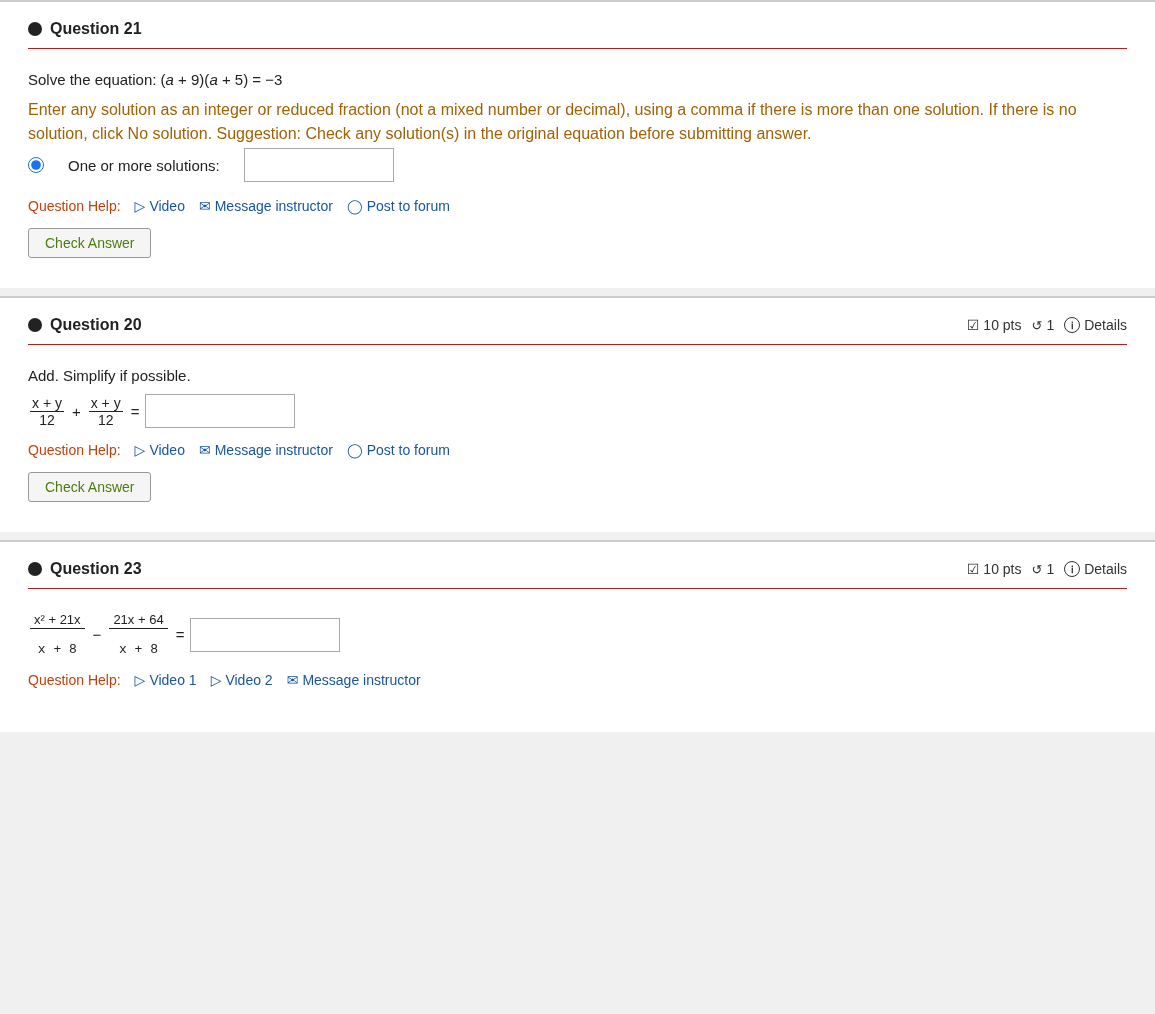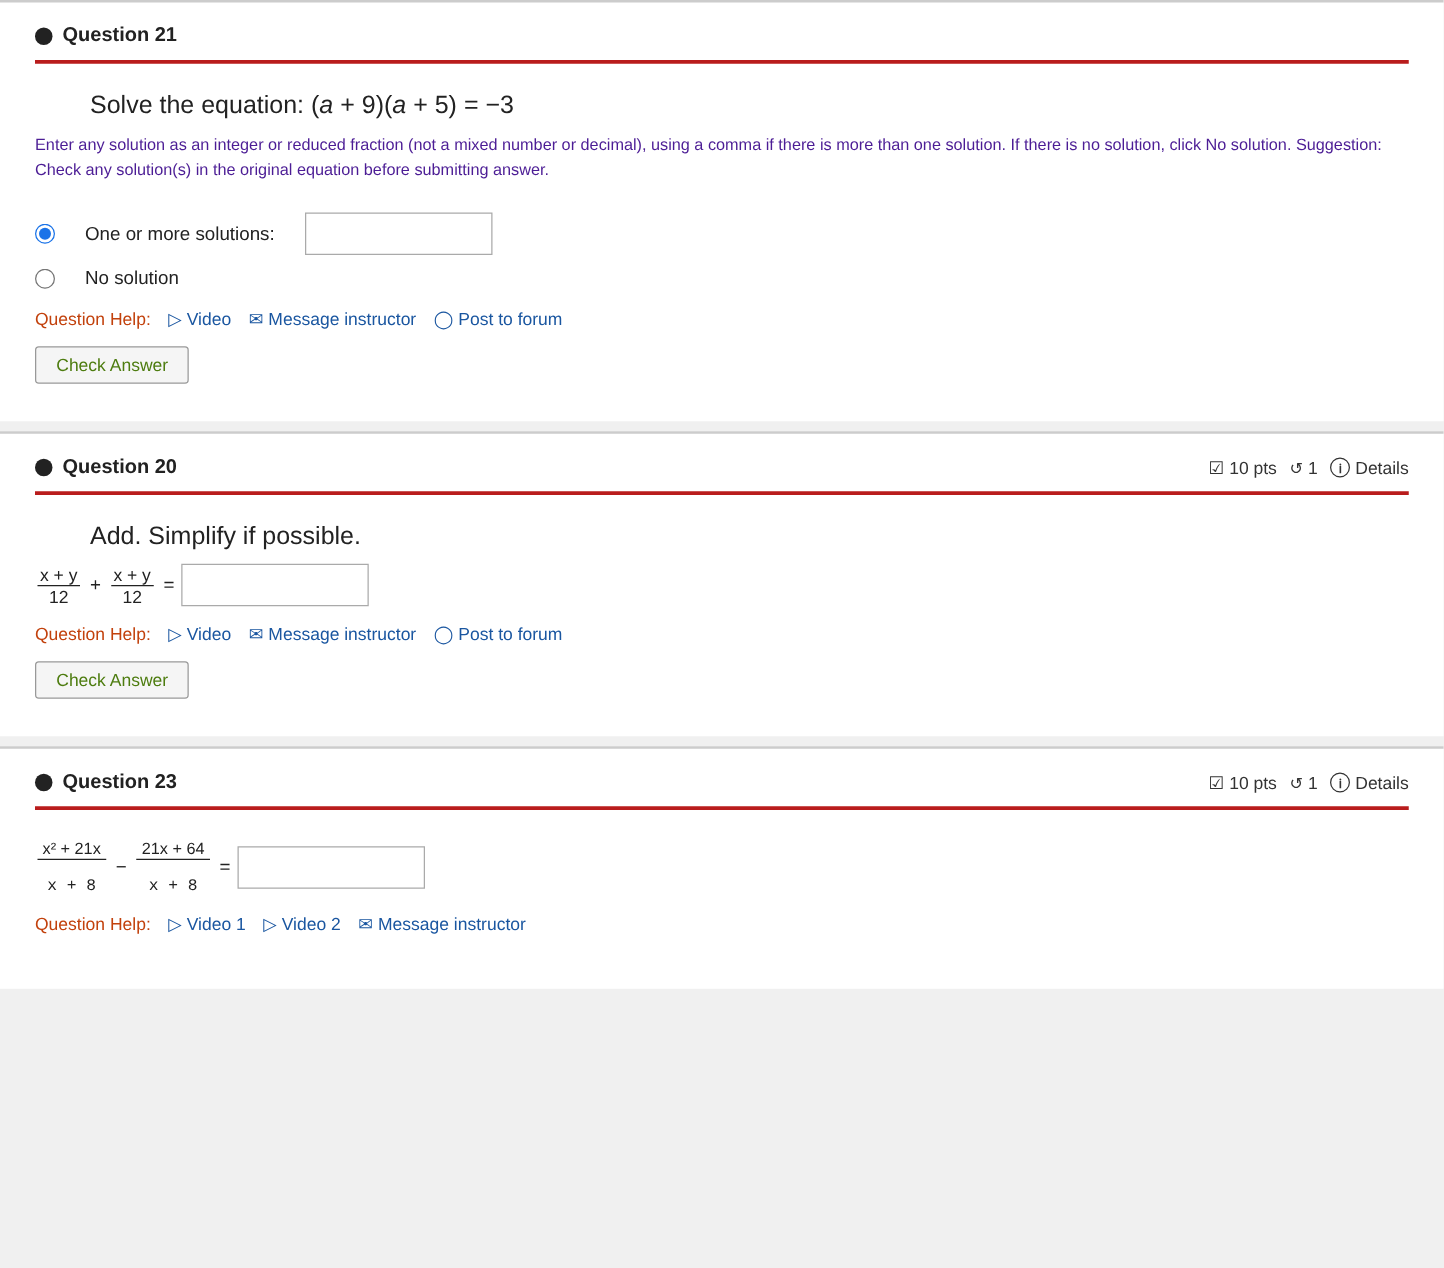--- a/index.html
+++ b/index.html
@@ -19,21 +19,21 @@
       margin-bottom: 8px;
       padding: 18px 28px 22px 28px;
       border-top: 2px solid #ccc;
     }
     .question-header {
       display: flex;
       align-items: center;
       justify-content: space-between;
       margin-bottom: 14px;
       padding-bottom: 10px;
-      border-bottom: 3px solid #b91c1c;
+      border-bottom: 1px solid #b91c1c;
     }
     .question-title {
       display: flex;
       align-items: center;
       font-size: 16px;
       font-weight: bold;
       gap: 8px;
     }
     .bullet-dot {
       width: 14px;
@@ -56,29 +56,28 @@
     }
     .details-link {
       color: #333;
       text-decoration: none;
       font-weight: 500;
     }
     .question-body {
       padding: 8px 0;
     }
     .question-text {
-      font-size: 20px;
+      font-size: 15px;
       margin-bottom: 10px;
-      margin-left: 44px;
     }
     .question-instructions {
-      font-size: 13px;
+      font-size: 16px;
       line-height: 1.5;
-      margin-bottom: 25px;
-      color: #4c1d95;
+      margin-bottom: 2px;
+      color: #a16207;
     }
     .radio-group {
       margin-bottom: 16px;
     }
     .radio-option {
       display: flex;
       align-items: center;
       gap: 24px;
       margin-bottom: 10px;
       font-size: 15px;
@@ -216,24 +215,20 @@
       <div class="question-text">
         <span>Solve the equation: (<span class="inline-math">a</span> + 9)(<span class="inline-math">a</span> + 5) = −3</span>
       </div>
       <div class="question-instructions">Enter any solution as an integer or reduced fraction (not a mixed number or decimal), using a comma if there is more than one solution. If there is no solution, click No solution. Suggestion: Check any solution(s) in the original equation before submitting answer.</div>
       <div class="radio-group">
         <div class="radio-option">
           <input type="radio" name="q21" checked="" style="">
           <label>One or more solutions:</label>
           <input type="text" class="answer-input" style="">
         </div>
-        <div class="radio-option">
-          <input type="radio" name="q21" style="">
-          <label>No solution</label>
-        </div>
       </div>
       <div class="question-help">
         <span class="help-label">Question Help:</span>
         <a class="help-link">
           <span>▷</span>
           <span>Video</span>
         </a>
         <a class="help-link">
           <span>✉</span>
           <span>Message instructor</span>

